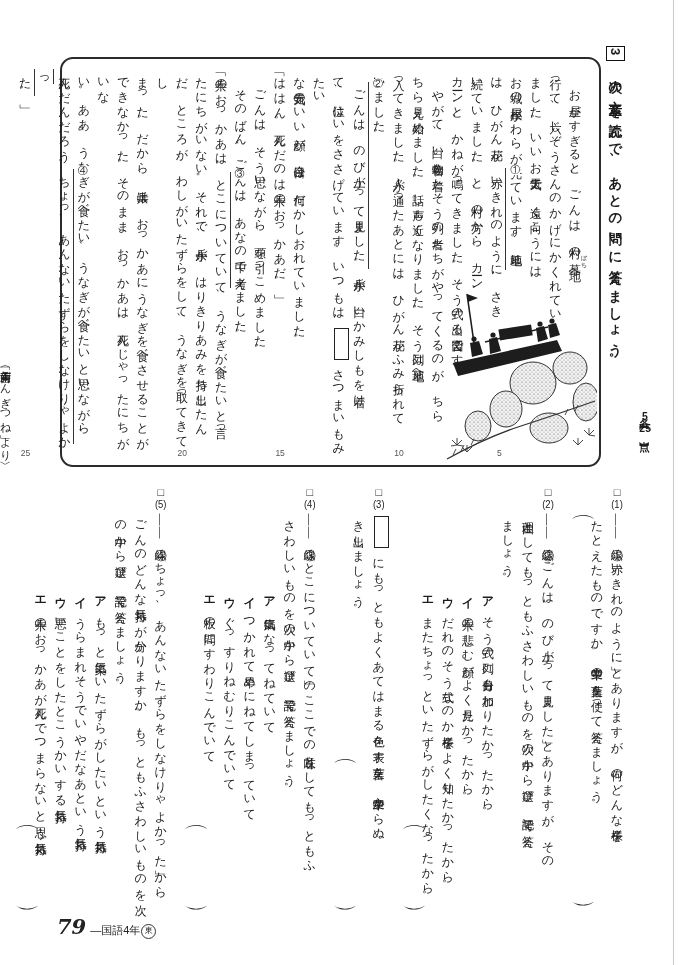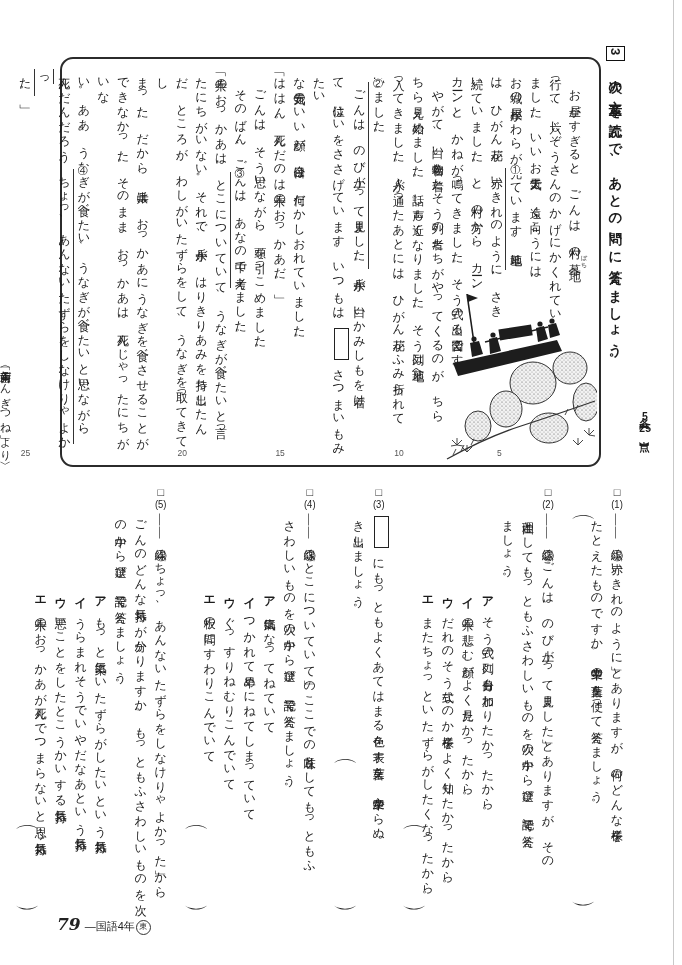--- a/index.html
+++ b/index.html
@@ -51,21 +51,21 @@
       justify-content:space-between;margin:0;}
   .answer .pr{display:block;font-size:14px;transform:scaleX(1.8);line-height:1;}
   .ans-tall{padding-top:24px;padding-bottom:14px;box-sizing:border-box;}
   .ans-mid{padding-top:268px;padding-bottom:10px;box-sizing:border-box;}
   .ans-short{padding-top:334px;padding-bottom:10px;box-sizing:border-box;}
 
   
   .footer{position:absolute;left:57px;top:914px;font-size:11px;
       font-family:"Liberation Sans","DejaVu Sans",sans-serif;color:#222;}
   .pnum{font-family:"DejaVu Serif","Liberation Serif",serif;font-style:italic;
-      font-weight:bold;font-size:17px;margin-right:4px;}
+      font-weight:bold;font-size:21px;margin-right:4px;}
   .pubmark{display:inline-flex;align-items:center;justify-content:center;
       width:13px;height:13px;border:1px solid #333;border-radius:50%;
       font-size:8px;line-height:1;margin-left:1px;vertical-align:1px;}
 </style>
 </head>
 <body>
 
 <div class="page">
   <div class="scan-edge"></div>
 

